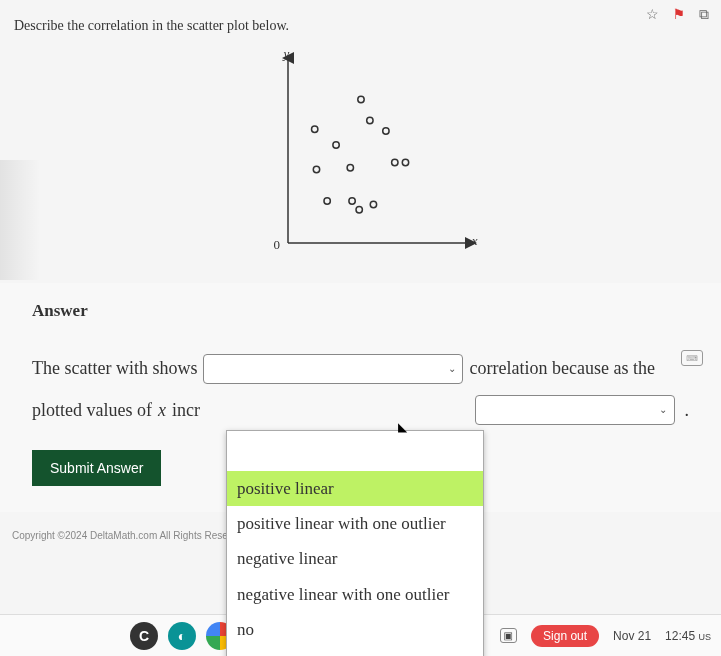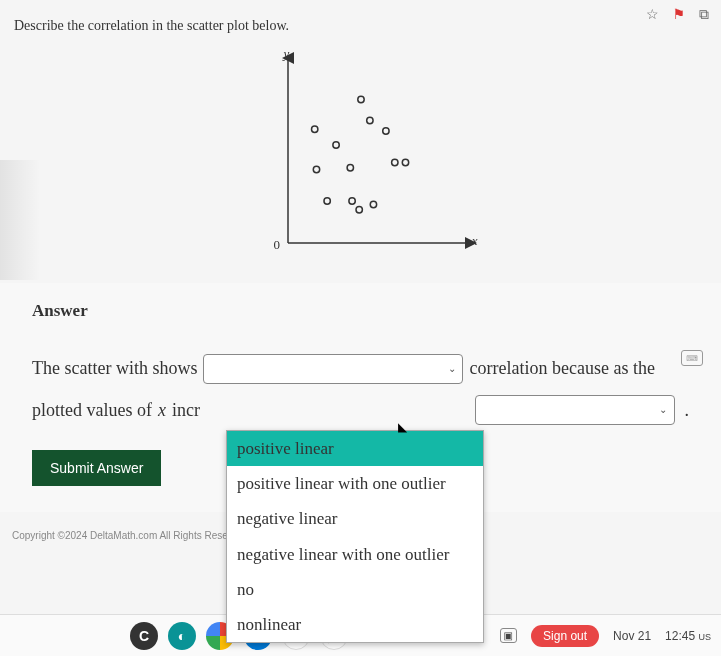--- a/index.html
+++ b/index.html
@@ -130,21 +130,22 @@
     box-shadow: 0 2px 6px rgba(0,0,0,0.25);
     z-index: 100;
     font-size: 17px;
   }
   .dropdown-list .opt {
     padding: 4px 10px;
     line-height: 1.6;
     cursor: pointer;
   }
   .dropdown-list .opt.highlighted {
-    background: #14b8a6;
+    background: #bef264;
+    margin-top: 40px;
   }
   .submit-btn {
     background: #14532d;
     color: #fff;
     border: none;
     padding: 10px 18px;
     font-size: 14px;
     font-family: Arial, sans-serif;
     margin: 18px 0 16px 12px;
     cursor: pointer;

